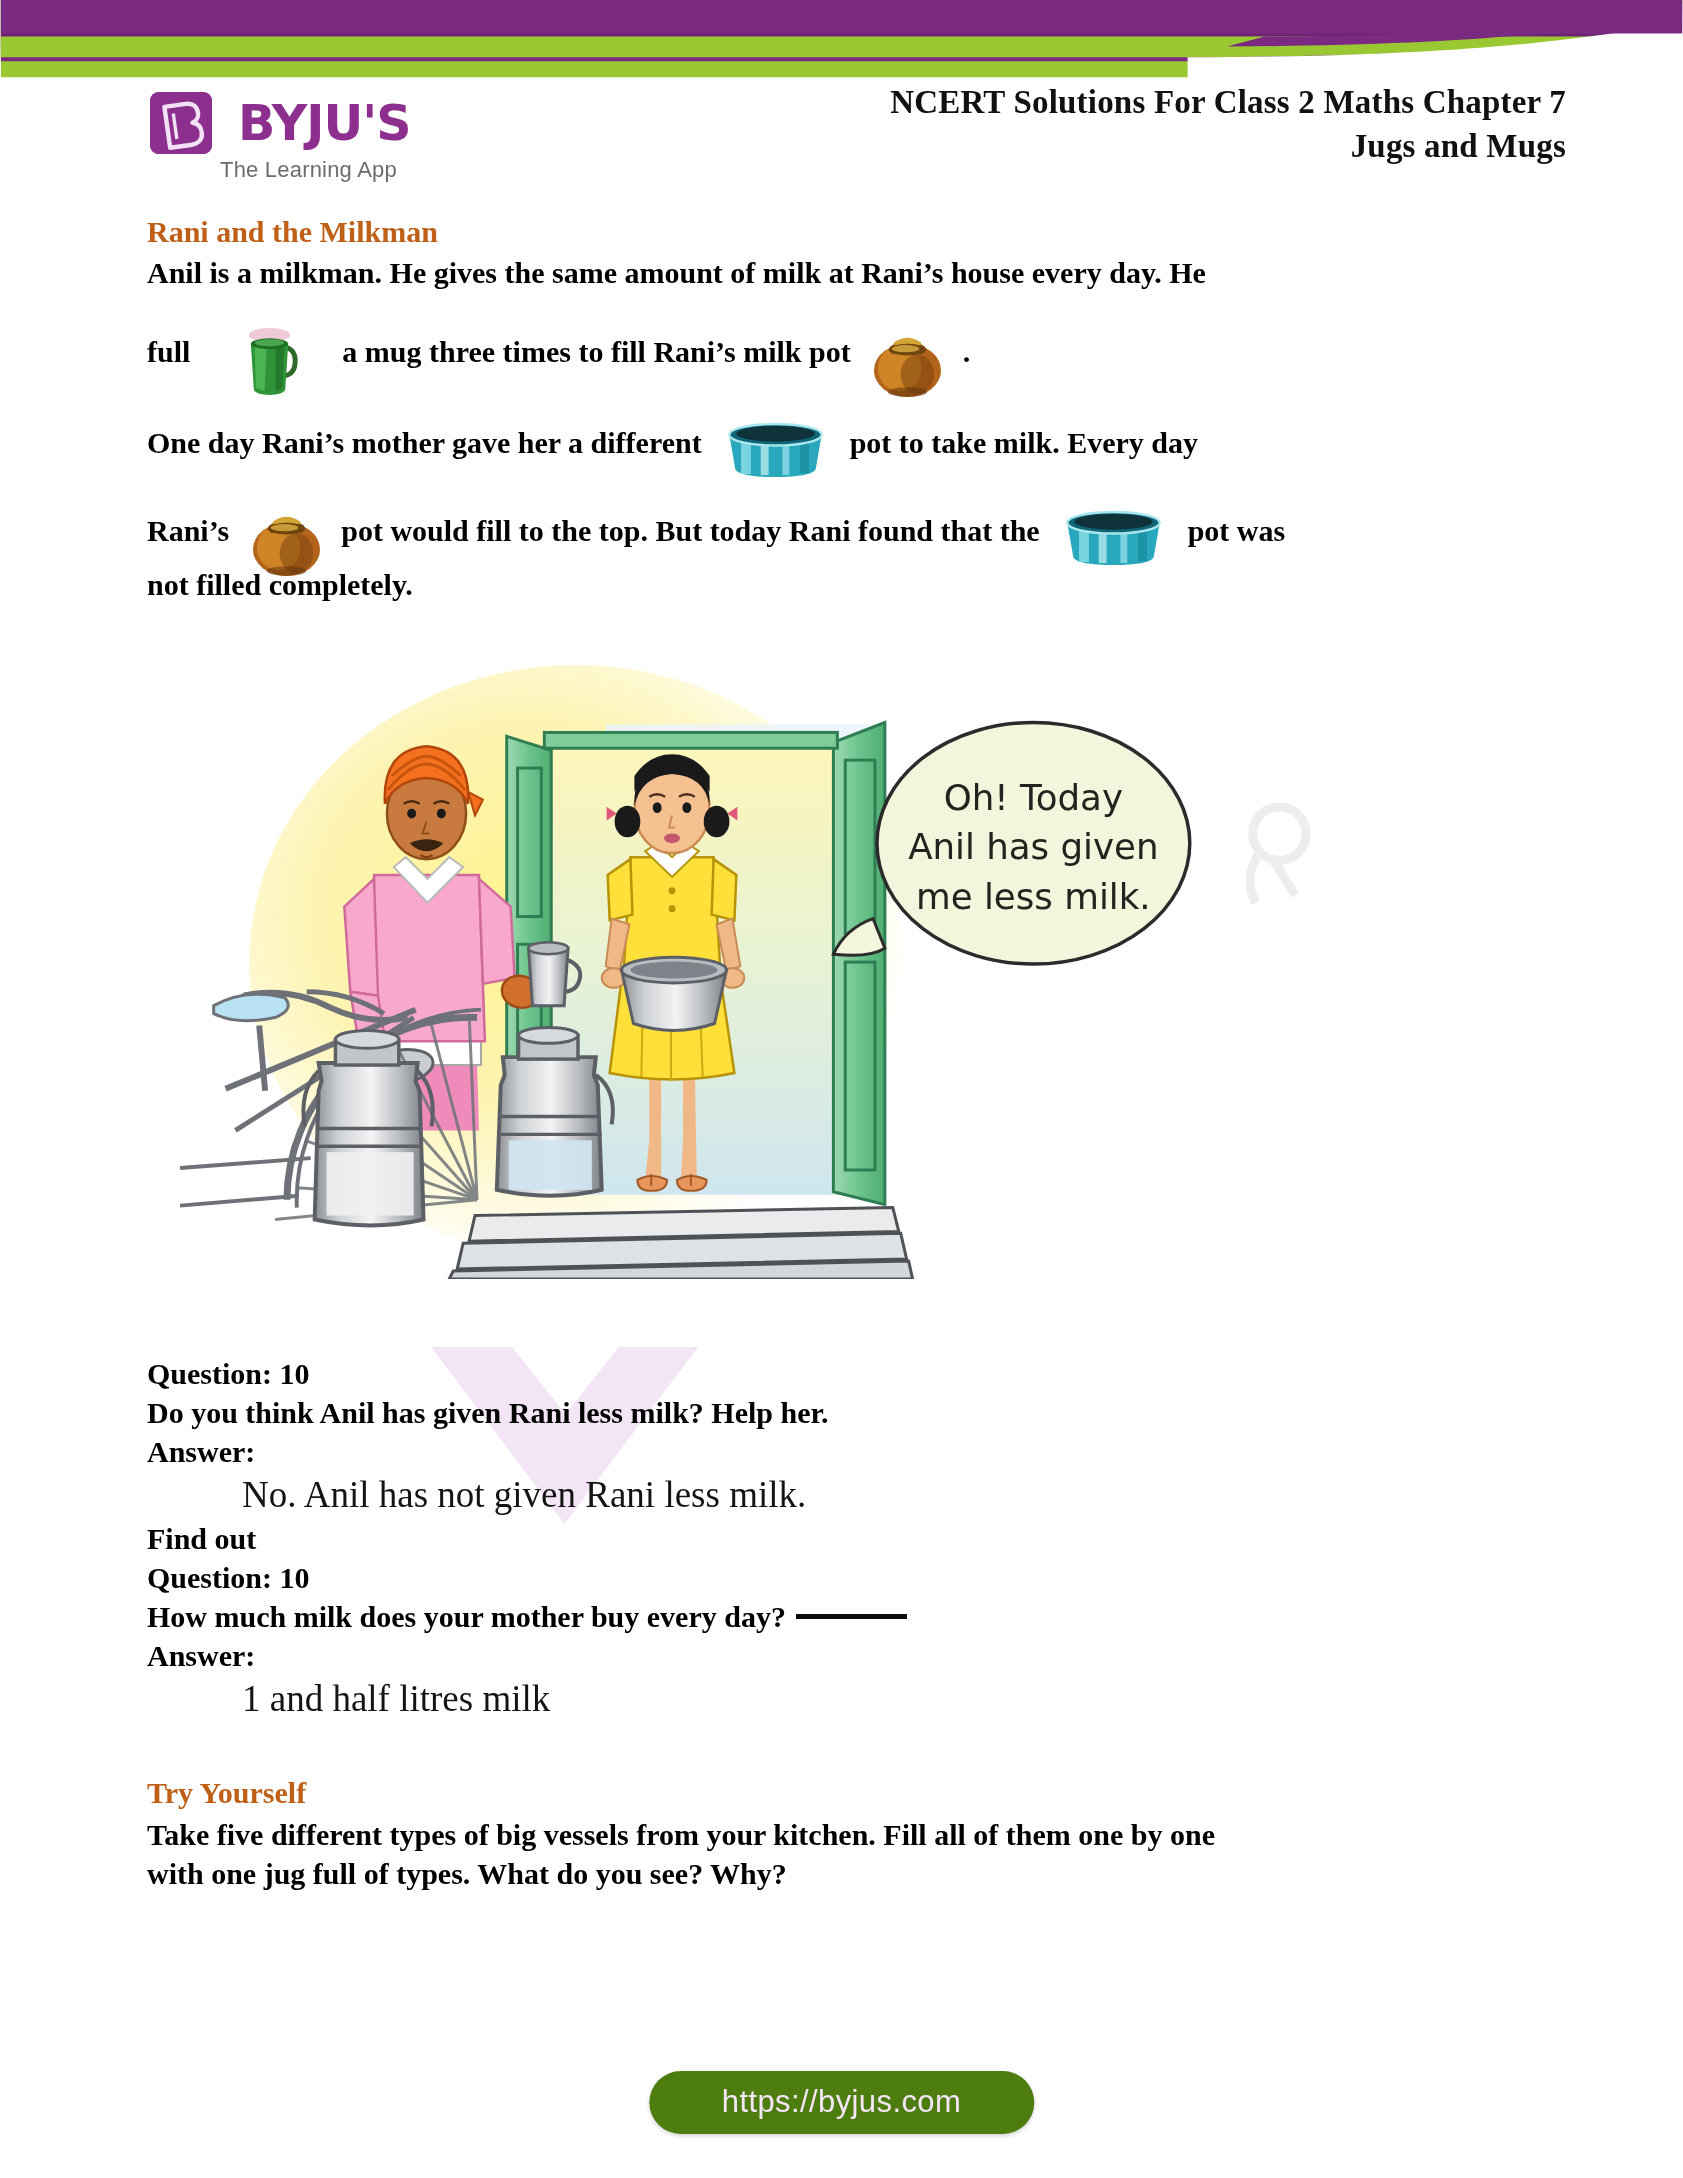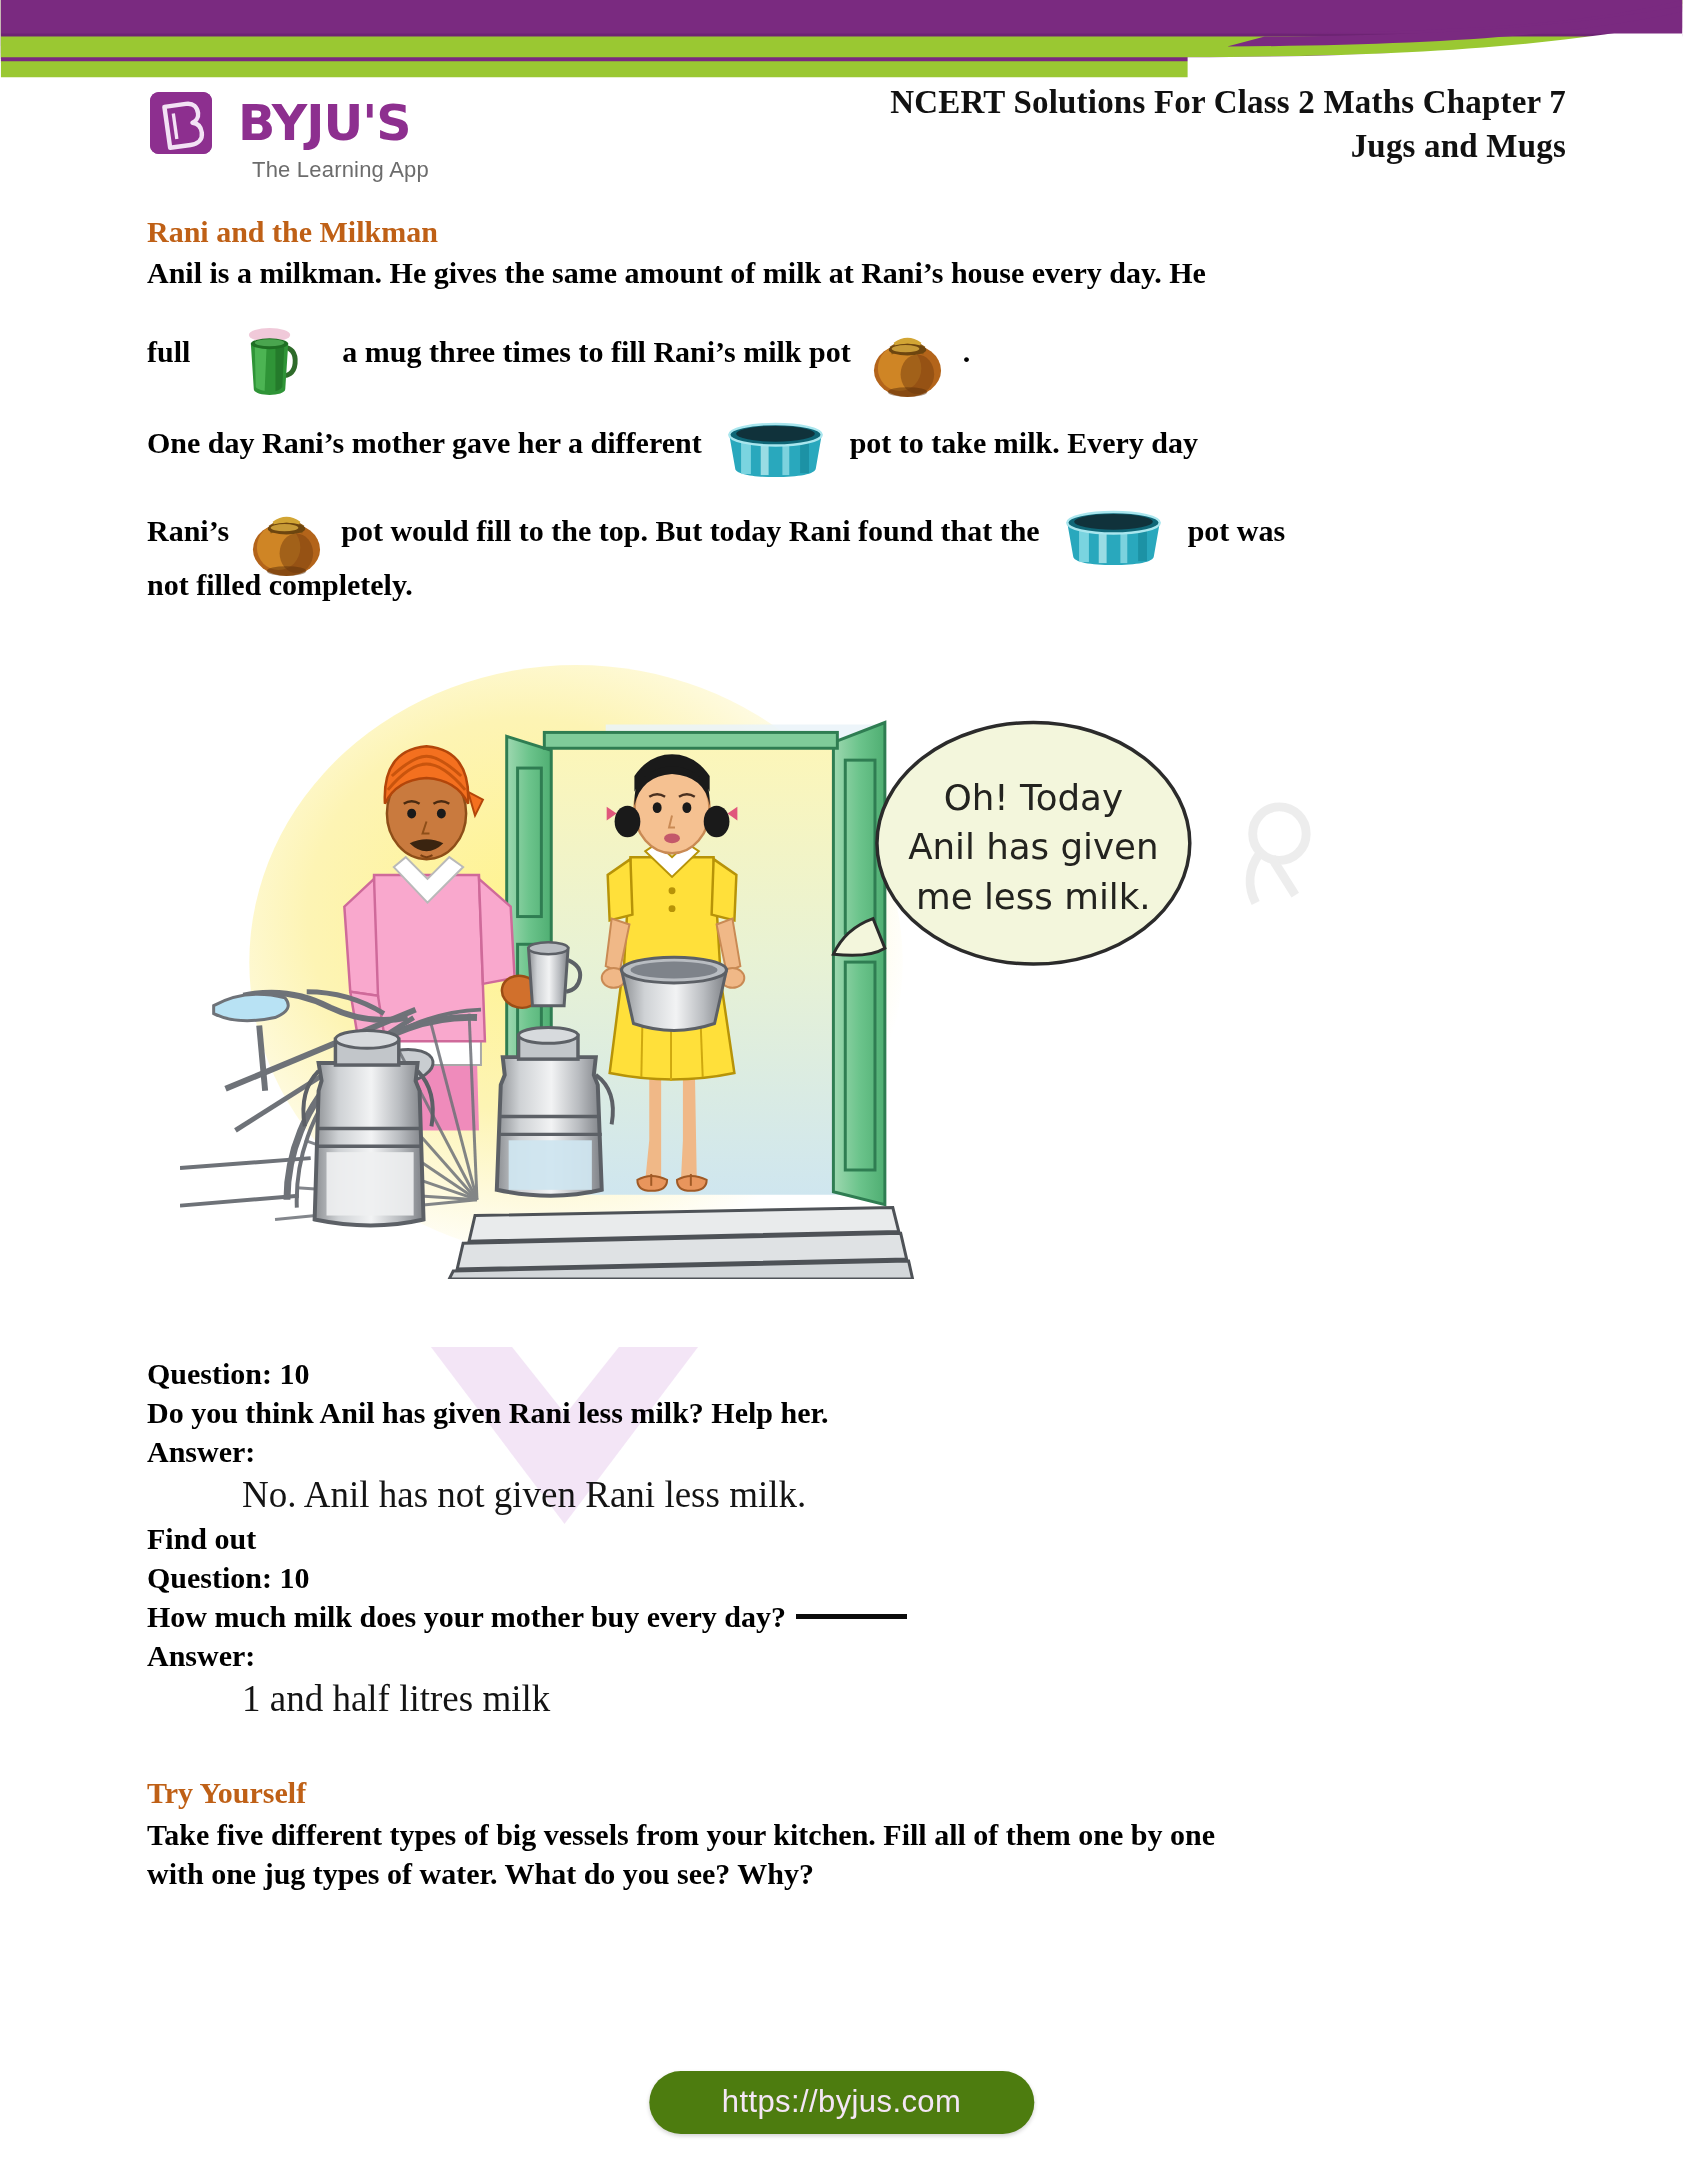--- a/index.html
+++ b/index.html
@@ -28,21 +28,21 @@
     position:relative;
     display:flex; align-items:center; justify-content:center;
   }
   .logo-word {
     font-family:"DejaVu Sans", sans-serif;
     font-size:49px; font-weight:bold; letter-spacing:-1px;
     color:#8d2f8f; line-height:1;
   }
   .logo-tag {
     font-family:"Liberation Sans", sans-serif;
-    font-size:22px; color:#6c6c6c; margin-left:102px; margin-top:3px;
+    font-size:22px; color:#6c6c6c; margin-left:70px; margin-top:3px;
     letter-spacing:0.2px;
   }
 
   
   .page-title {
     position:absolute; right:117px; top:81px;
     text-align:right;
     font-family:"Liberation Serif", serif;
     font-weight:bold; font-size:33px; color:#111111;
     line-height:1.32;
@@ -493,19 +493,19 @@
   <div class="body-b">
     <span>How much milk does your mother buy every day?</span><span class="blankline"></span>
   </div>
   <div class="body-b">Answer:</div>
   <div class="body-n indent">1 and half litres milk</div>
 
   <div class="gap-lg"></div>
 
   <div class="sec-head">Try Yourself</div>
   <div class="body-b">Take five different types of big vessels from your kitchen. Fill all of them one by one</div>
-  <div class="body-b">with one jug types of water. What do you see? Why?</div>
+  <div class="body-b">with one jug full of types. What do you see? Why?</div>
 </div>
 
 <div class="footer-pill">
   <span>https://byjus.com</span>
 </div>
 
 
 </body></html>

